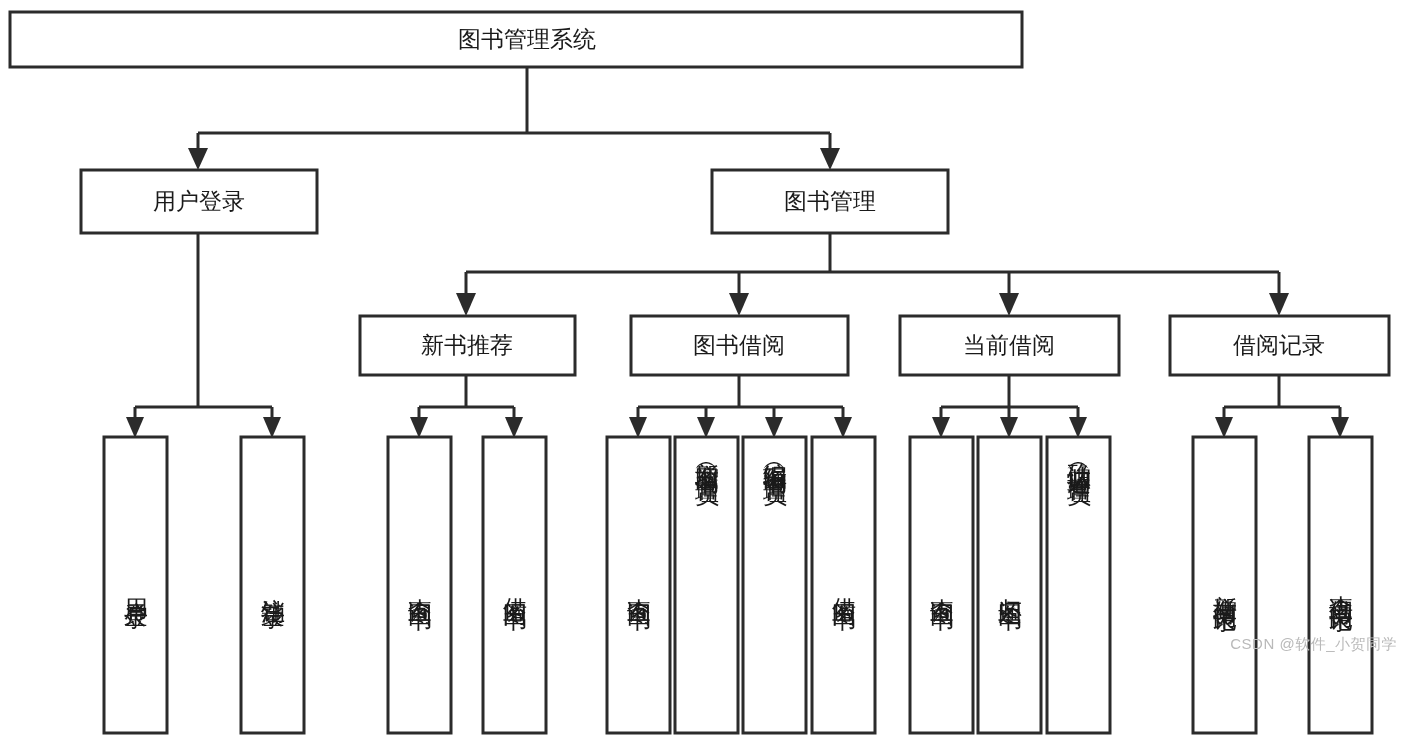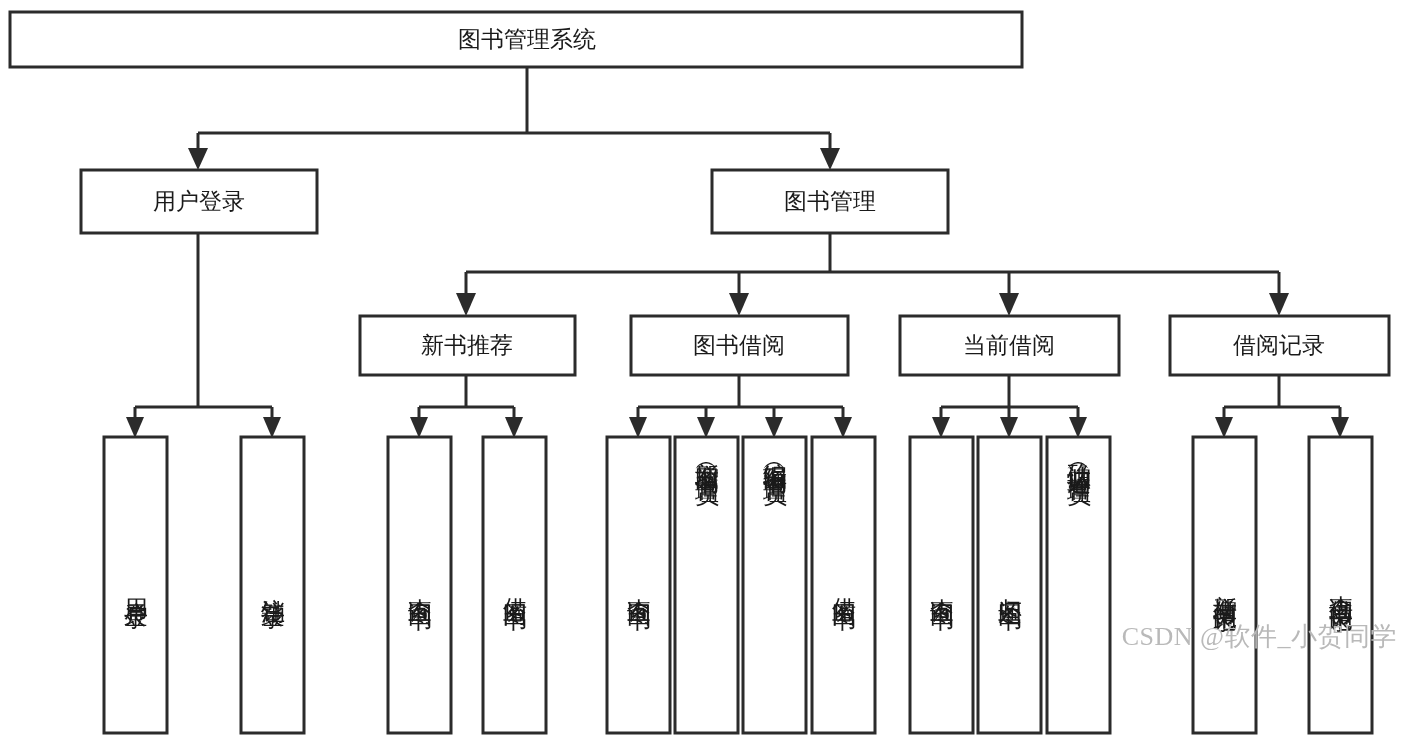--- a/index.html
+++ b/index.html
@@ -63,22 +63,22 @@
     font-size: 24px;
     line-height: 1.12;
     letter-spacing: 3px;
     color: #1a1a1a;
     white-space: nowrap;
   }
   .watermark {
     position: absolute;
     right: 8px;
     bottom: 4px;
-    font-family: Liberation Serif, serif;
-    font-size: 26px;
+    font-family: Liberation Sans, sans-serif;
+    font-size: 15px;
     color: #b9b9b9;
     letter-spacing: 0.5px;
     user-select: none;
   }
 </style>
 </head>
 <body>
 
 <div id="diagram-root">
 

